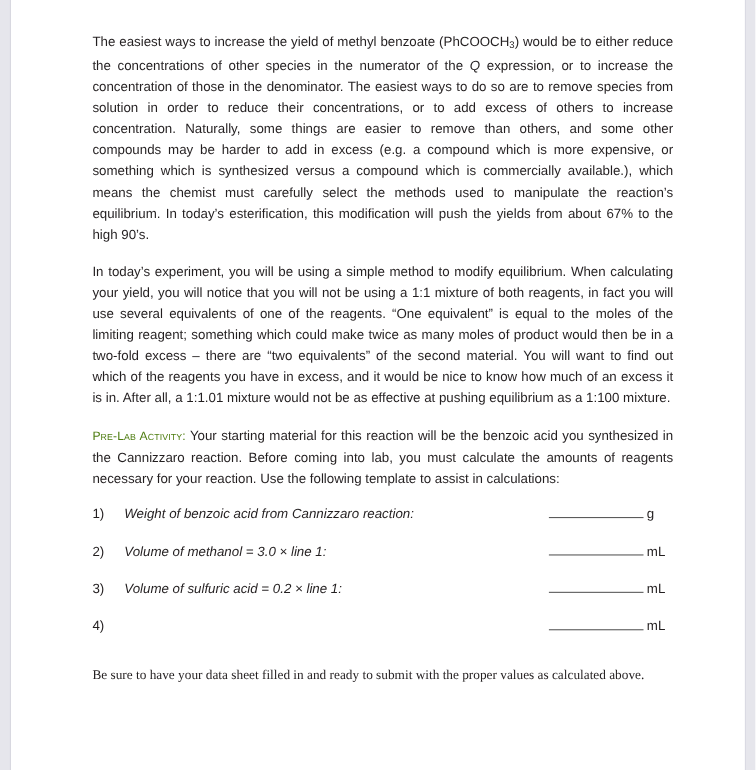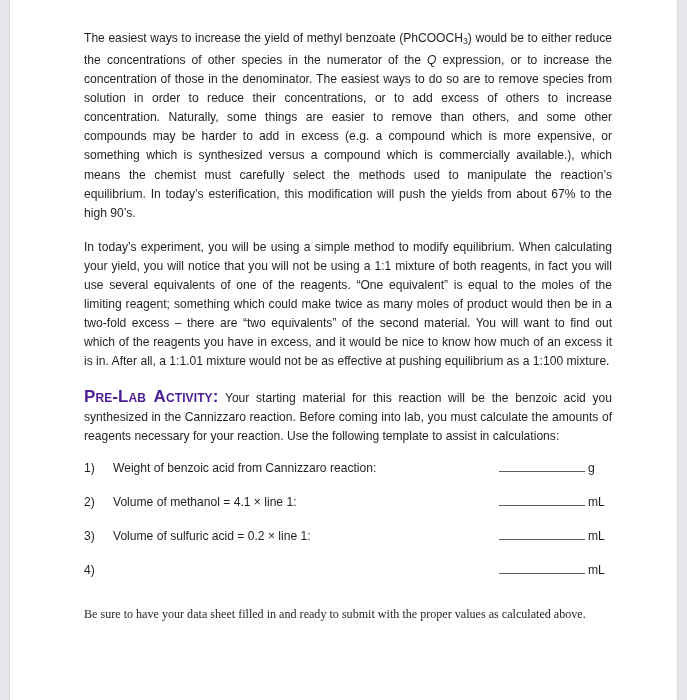--- a/index.html
+++ b/index.html
@@ -55,25 +55,25 @@
     -webkit-hyphens: none;
     hyphens: none;
   }
   p.para.last { margin-bottom: 0; font-family: Liberation Serif, serif; }
   p.para.tight { margin-bottom: 14px; }
 
   .sub { font-size: 0.72em; vertical-align: -0.22em; }
   .ital { font-style: italic; }
 
   .prelab-label {
-    color: #4c1d95;
-    font-weight: bold;
+    color: #4d7c0f;
+    font-weight: normal;
     font-variant: small-caps;
     letter-spacing: 0.1px;
-    font-size: 17px;
+    font-size: 11px;
   }
 
   ol.calc-list {
     margin: 6px 0 0 0;
     padding: 0;
     list-style: none;
     width: 100%;
   }
   ol.calc-list li {
     display: block;
@@ -89,21 +89,21 @@
     left: 0;
     top: 0;
     width: 24px;
     color: #231f20;
   }
   .item-row {
     display: flex;
     align-items: baseline;
     width: 100%;
   }
-  .item-text { flex: 0 0 auto; white-space: nowrap; }
+  .item-text { flex: 0 0 auto; white-space: nowrap; font-style: italic; }
   .blank-wrap {
     display: inline-flex;
     align-items: baseline;
     margin-left: auto;
     white-space: nowrap;
   }
   .blank-line {
     display: inline-block;
     border-bottom: 1.15px solid #5b5b5b;
     height: 11px;
@@ -145,21 +145,21 @@
             <span class="item-text">Weight of benzoic acid from Cannizzaro reaction:</span>
             <span class="blank-wrap">
               <span class="blank-line"></span>
               <span class="unit">g</span>
             </span>
           </span>
         </li>
         <li>
           <span class="num">2)</span>
           <span class="item-row">
-            <span class="item-text">Volume of methanol = 4.1 × line 1:</span>
+            <span class="item-text">Volume of methanol = 3.0 × line 1:</span>
             <span class="blank-wrap">
               <span class="blank-line"></span>
               <span class="unit">mL</span>
             </span>
           </span>
         </li>
         <li>
           <span class="num">3)</span>
           <span class="item-row">
             <span class="item-text">Volume of sulfuric acid = 0.2 × line 1:</span>

